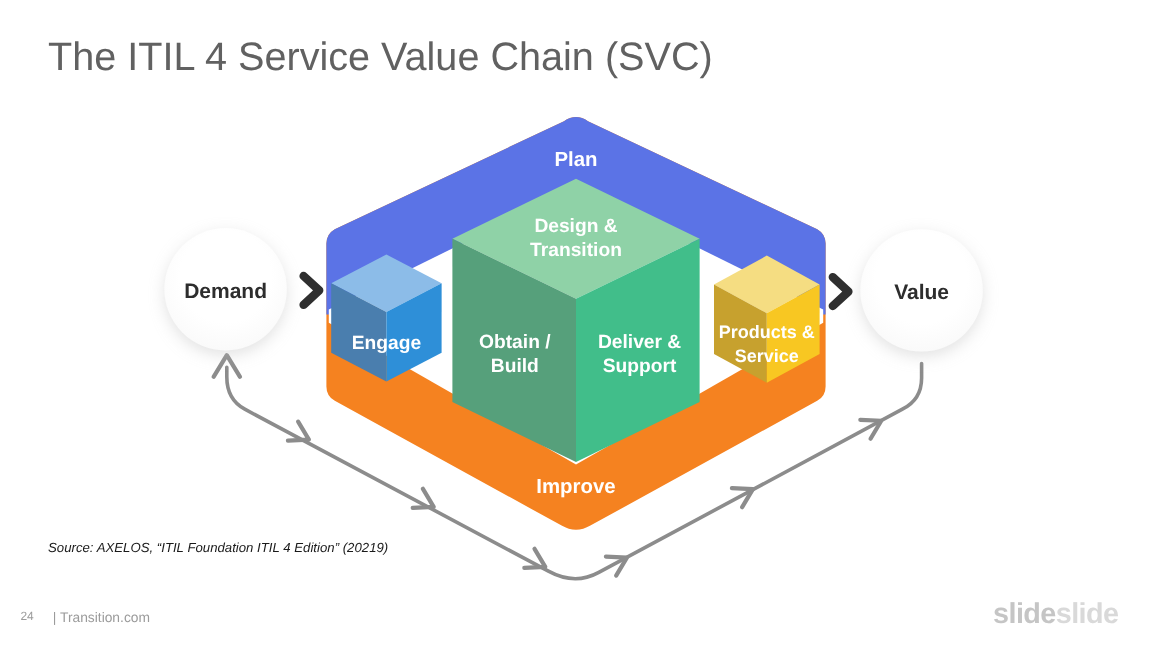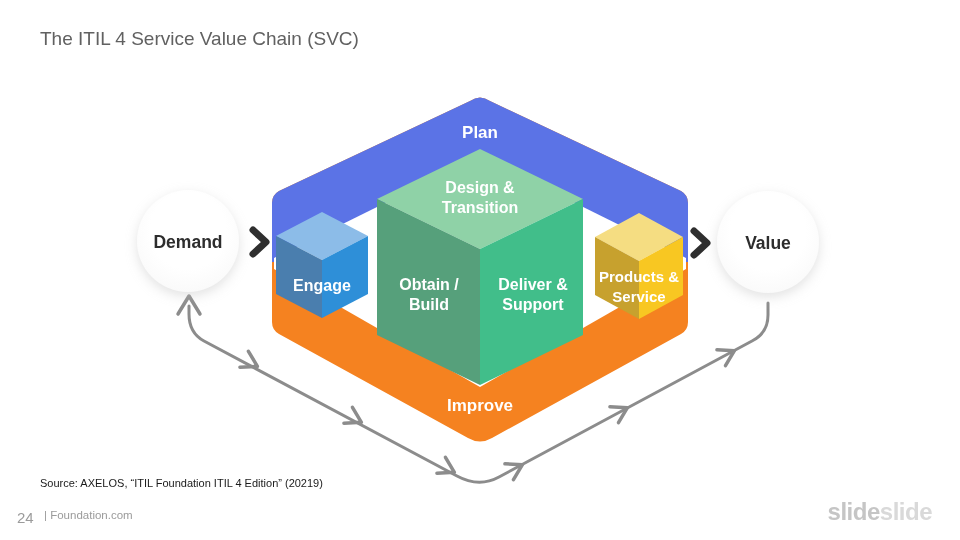--- a/index.html
+++ b/index.html
@@ -1,29 +1,29 @@
 <!DOCTYPE html>
 <html><head>
 <meta charset="utf-8">
 <style>
   html,body{margin:0;padding:0;background:#e8e8e8;}
   .slide{
     position:relative;width:960px;height:540px;background:#ffffff;
     font-family:"Liberation Sans", sans-serif;overflow:hidden;margin:0 auto;
   }
   .title{
-    position:absolute;left:40px;top:28px;font-size:19px;color:#616161;
+    position:absolute;left:40px;top:28px;font-size:33px;color:#616161;
     letter-spacing:0;white-space:nowrap;
   }
   .source-note{
-    position:absolute;left:40px;top:477px;font-size:11px;
+    position:absolute;left:40px;top:451px;font-size:11px;font-style:italic;
     color:#1a1a1a;white-space:nowrap;
   }
   .footer-page{
-    position:absolute;left:17px;top:509px;font-size:15px;color:#9b9b9b;
+    position:absolute;left:17px;top:509px;font-size:10px;color:#9b9b9b;
   }
   .footer-site{
     position:absolute;left:44px;top:509px;font-size:11.5px;color:#9b9b9b;
   }
   .logo{
     position:absolute;right:28px;top:498px;font-size:24px;font-weight:bold;
     letter-spacing:-0.5px;
   }
   .logo .p1{color:#c5c5c5;margin-top:35px;}
   .logo .p2{color:#d9d9d9;font-weight:bold;}
@@ -121,15 +121,15 @@
       <circle cx="768" cy="242" r="51" fill="url(#circleGrad)" filter="url(#softShadow)"></circle>
       <text class="node-label" x="768" y="249">Value</text>
     </g>
 
     <path class="arrow-stroke" stroke-width="7" transform="translate(259,242)" d="M -6,-12 L 7,0 L -6,12" stroke="#2F2F2F"></path>
     <path class="arrow-stroke" stroke-width="7" transform="translate(700,243)" d="M -6,-12 L 7,0 L -6,12" stroke="#2F2F2F"></path>
   </svg>
 
   <div class="source-note">Source: AXELOS, “ITIL Foundation ITIL 4 Edition” (20219)</div>
   <div class="footer-page">24</div>
-  <div class="footer-site">| Foundation.com</div>
+  <div class="footer-site">| Transition.com</div>
   <div class="logo"><span class="p1">slide</span><span class="p2">slide</span></div>
 </div>
 
 </body></html>

